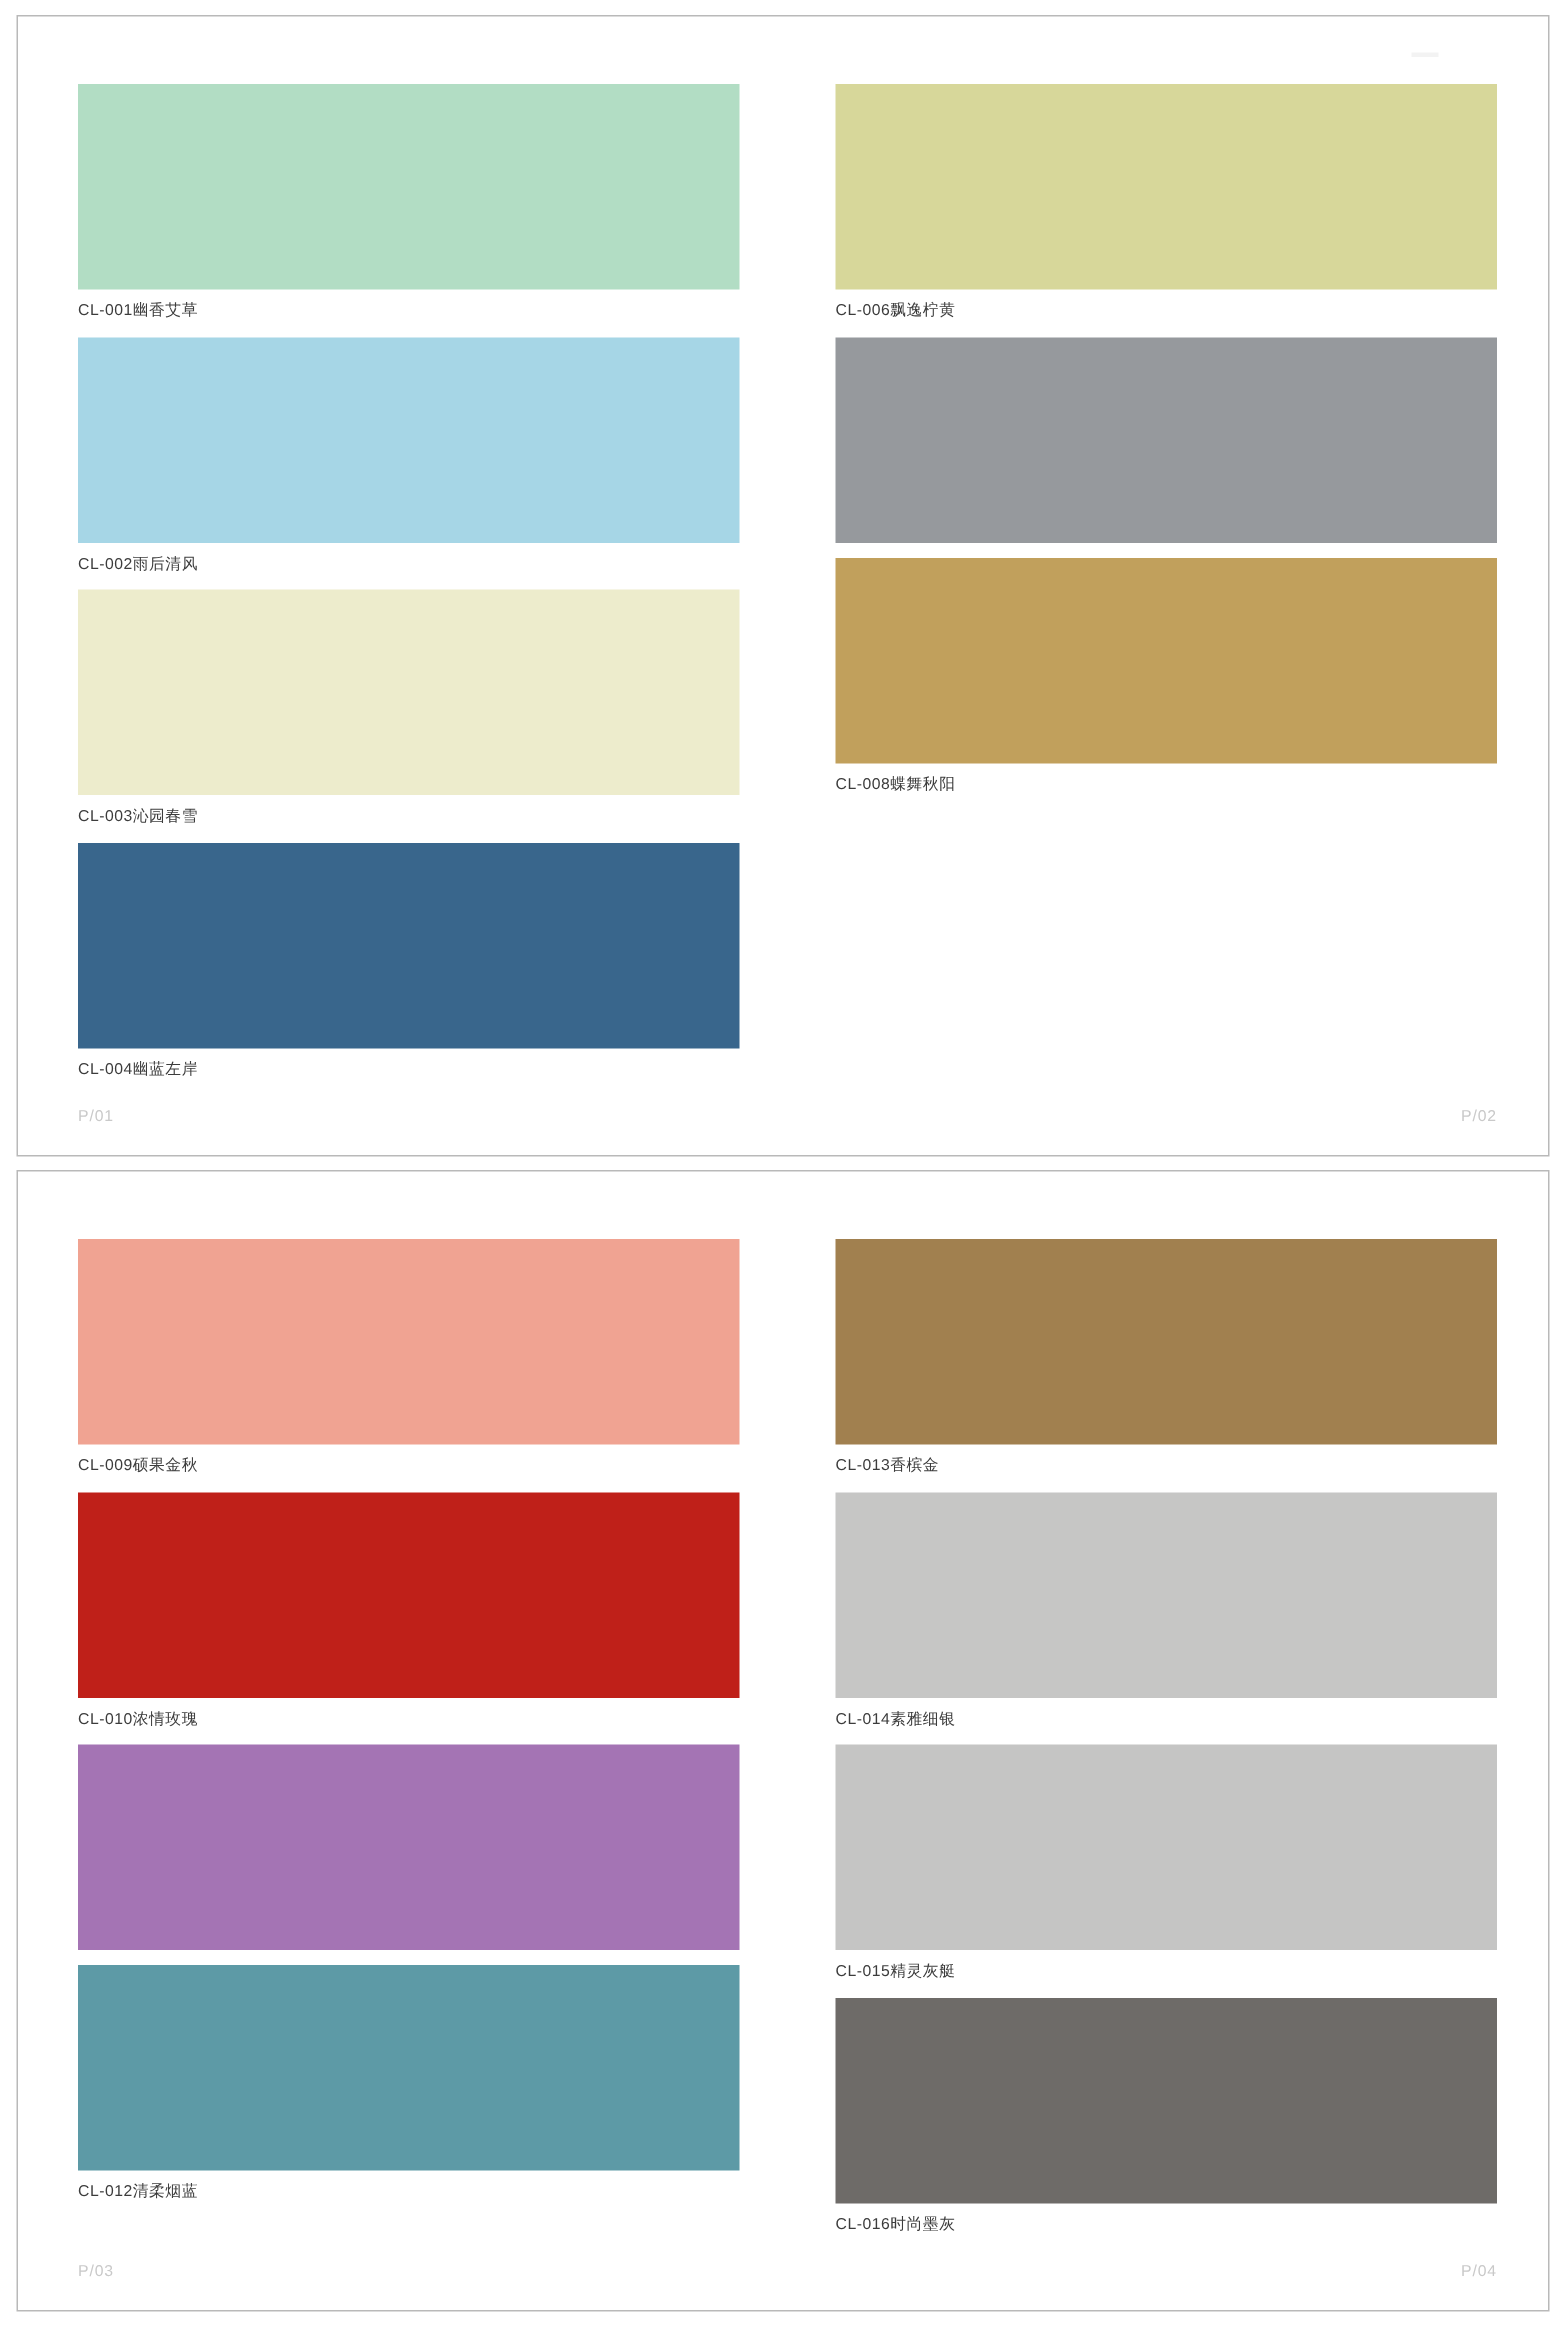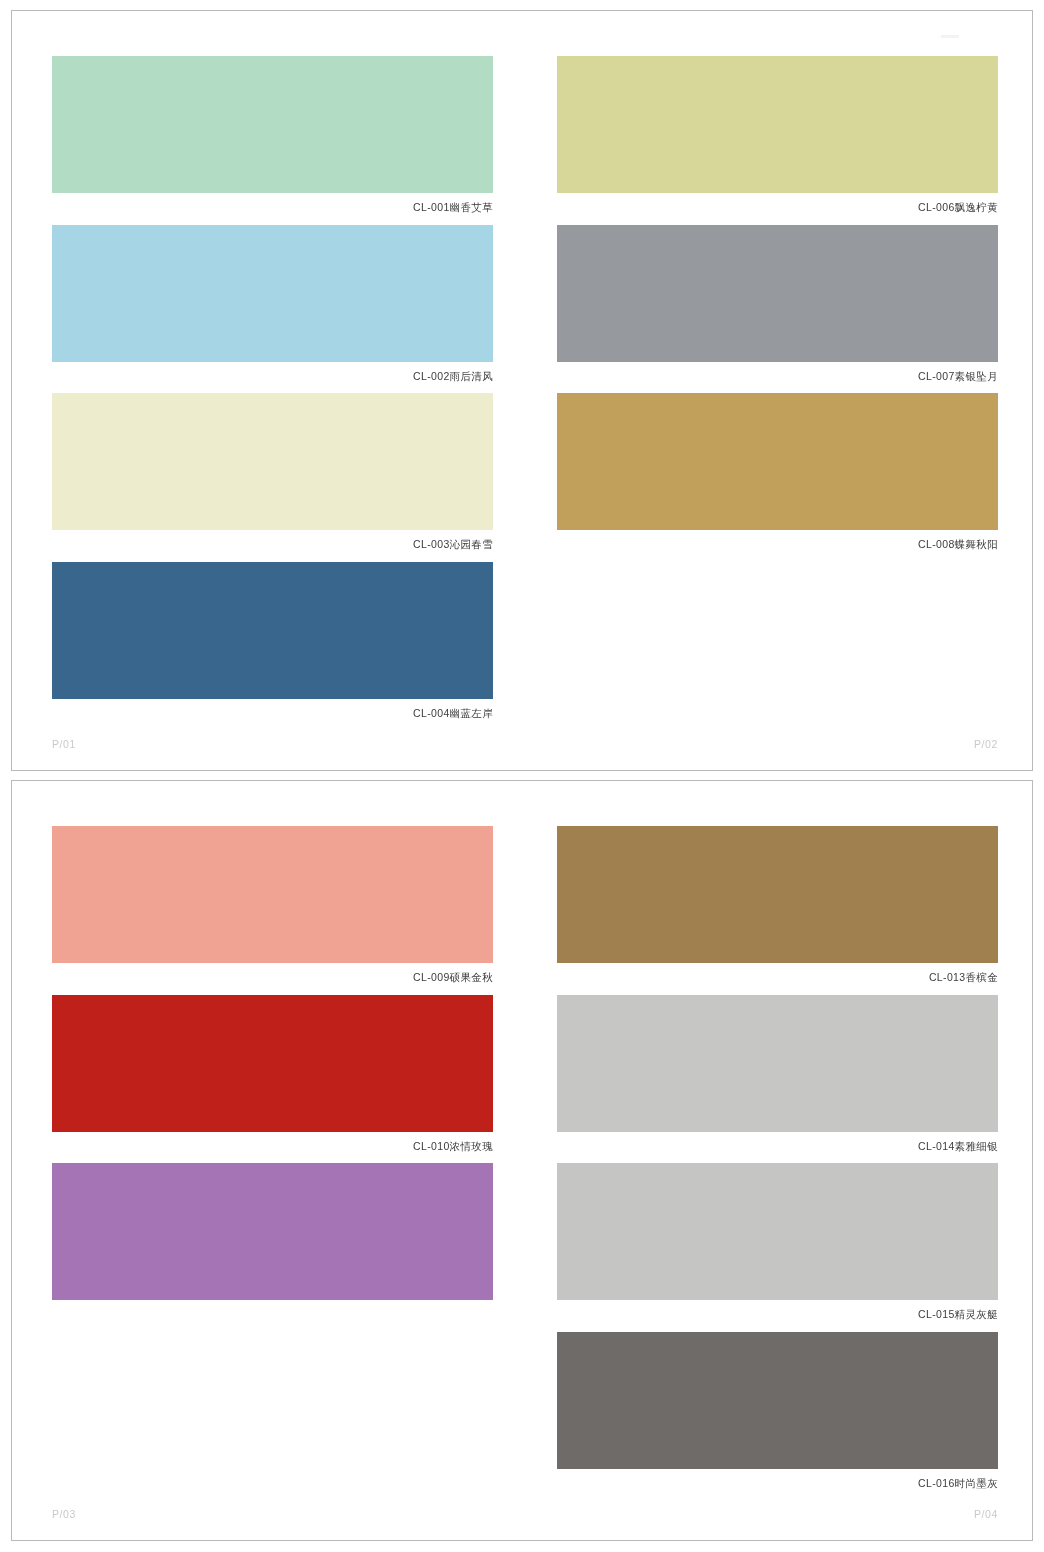--- a/index.html
+++ b/index.html
@@ -59,21 +59,21 @@
     margin-bottom: 10px;
   }
 
   .swatch-chip {
     width: 441px;
     height: 137px;
     display: block;
   }
 
   .swatch-label {
-    text-align: right;
+    text-align: left;
     font-size: 10.5px;
     color: #3c3c3c;
     letter-spacing: 0.35px;
     line-height: 1;
     padding-top: 9px;
     padding-bottom: 2px;
     white-space: nowrap;
   }
 
   .page-footer {
@@ -131,21 +131,20 @@
         </div>
       </div>
 
       <div class="column">
         <div class="swatch-block">
           <div class="swatch-chip" style="background-color: rgb(215, 215, 154);"></div>
           <div class="swatch-label">CL-006飘逸柠黄</div>
         </div>
         <div class="swatch-block">
           <div class="swatch-chip" style="background-color: rgb(150, 153, 157);"></div>
-          <div class="swatch-label">CL-007素银坠月</div>
         </div>
         <div class="swatch-block">
           <div class="swatch-chip" style="background-color: rgb(193, 160, 92);"></div>
           <div class="swatch-label">CL-008蝶舞秋阳</div>
         </div>
       </div>
 
     </div>
 
     <div class="page-footer">
@@ -162,20 +161,24 @@
           <div class="swatch-chip" style="background-color: rgb(240, 163, 146);"></div>
           <div class="swatch-label">CL-009硕果金秋</div>
         </div>
         <div class="swatch-block">
           <div class="swatch-chip" style="background-color: rgb(191, 32, 25);"></div>
           <div class="swatch-label">CL-010浓情玫瑰</div>
         </div>
         <div class="swatch-block">
           <div class="swatch-chip" style="background-color: rgb(164, 116, 180);"></div>
         </div>
+        <div class="swatch-block">
+          <div class="swatch-chip" style="background-color: rgb(93, 154, 166);"></div>
+          <div class="swatch-label">CL-012清柔烟蓝</div>
+        </div>
       </div>
 
       <div class="column">
         <div class="swatch-block">
           <div class="swatch-chip" style="background-color: rgb(161, 128, 79);"></div>
           <div class="swatch-label">CL-013香槟金</div>
         </div>
         <div class="swatch-block">
           <div class="swatch-chip" style="background-color: rgb(198, 198, 197);"></div>
           <div class="swatch-label">CL-014素雅细银</div>

